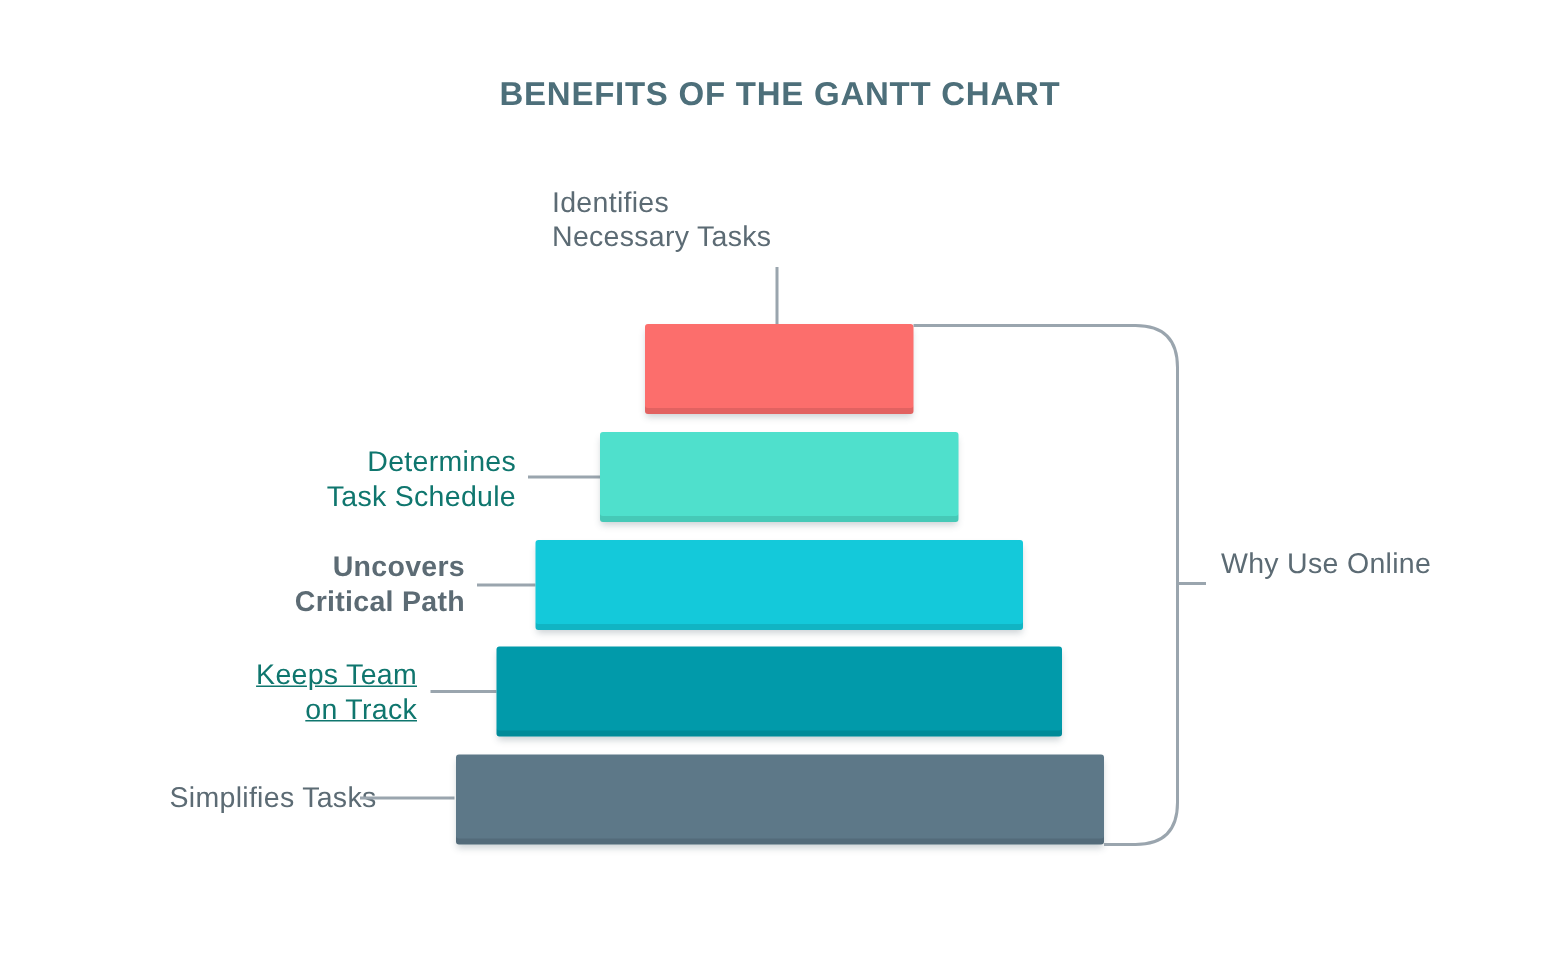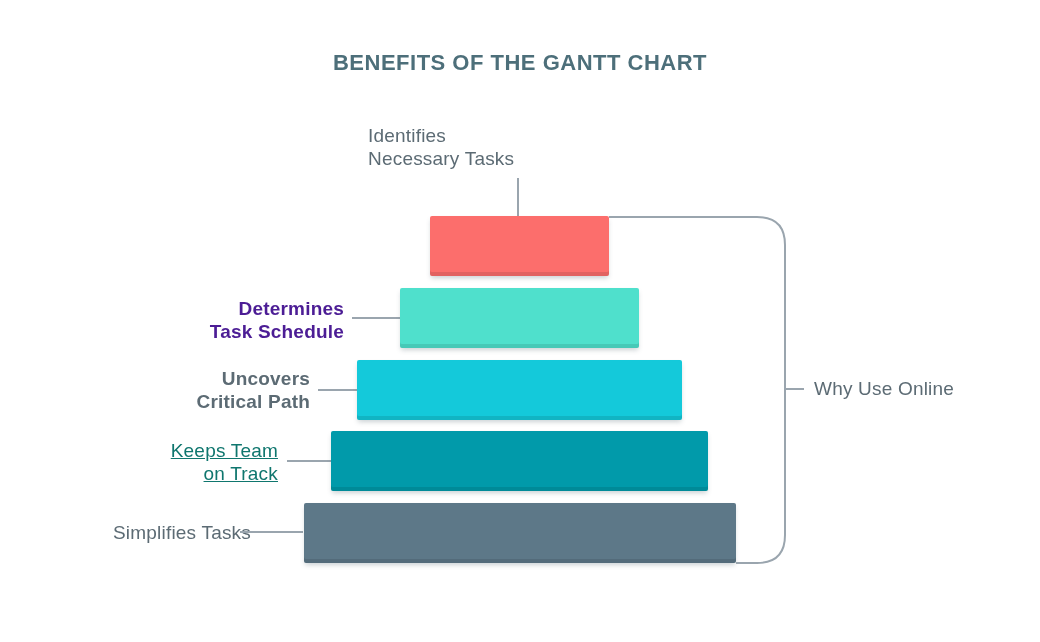--- a/index.html
+++ b/index.html
@@ -11,21 +11,21 @@
     position:absolute; top:50px; left:0; width:100%; margin:0;
     text-align:center; font-size:22px; font-weight:bold; letter-spacing:0.5px;
   }
   .label { font-size:19px; line-height:23px; letter-spacing:0.2px; }
   .top-label { position:absolute; left:368px; top:124px; width:300px; }
   .side-label { position:absolute; width:220px; text-align:right; }
   .side-label.l2 { left:124px; top:297px; }
   .side-label.l3 { left:90px;  top:367px;font-weight:bold; }
   .side-label.l4 { left:58px;  top:439px; }
   .side-label.l5 { left:31px;  top:521px; }
-  .bracket-label { position:absolute; left:814px; top:365px; text-align:left;margin-top:12px; }
+  .bracket-label { position:absolute; left:814px; top:365px; text-align:left; }
   .connector { position:absolute; }
   .connector.h { height:2px; }
   .connector.v { width:2px; }
   .conn-top { left:517px; top:178px; height:38px; }
   .conn-2 { left:352px; top:317px; width:48px; }
   .conn-3 { left:318px; top:389px; width:39px; }
   .conn-4 { left:287px; top:460px; width:44px; }
   .conn-5 { left:240px; top:531px; width:63px; }
   .pyramid {
     position:absolute; left:303px; top:216px; width:433px; height:347px;
@@ -48,21 +48,21 @@
 <div class="canvas">
 
   <h1 class="title" style="color: rgb(77, 111, 122);">BENEFITS OF THE GANTT CHART</h1>
 
   <div class="top-label label" style="color: rgb(92, 107, 116);">
     <div>Identifies</div>
     <div>Necessary Tasks</div>
   </div>
   <div class="connector v conn-top" style="background: rgb(154, 165, 174);"></div>
 
-  <div class="side-label l2 label" style="color: #4c1d95; font-weight: bold;">
+  <div class="side-label l2 label" style="color: #0f766e;">
     <div>Determines</div>
     <div>Task Schedule</div>
   </div>
   <div class="connector h conn-2" style="background: rgb(154, 165, 174);"></div>
 
   <div class="side-label l3 label" style="color: rgb(92, 107, 116);">
     <div>Uncovers</div>
     <div>Critical Path</div>
   </div>
   <div class="connector h conn-3" style="background: rgb(154, 165, 174);"></div>

